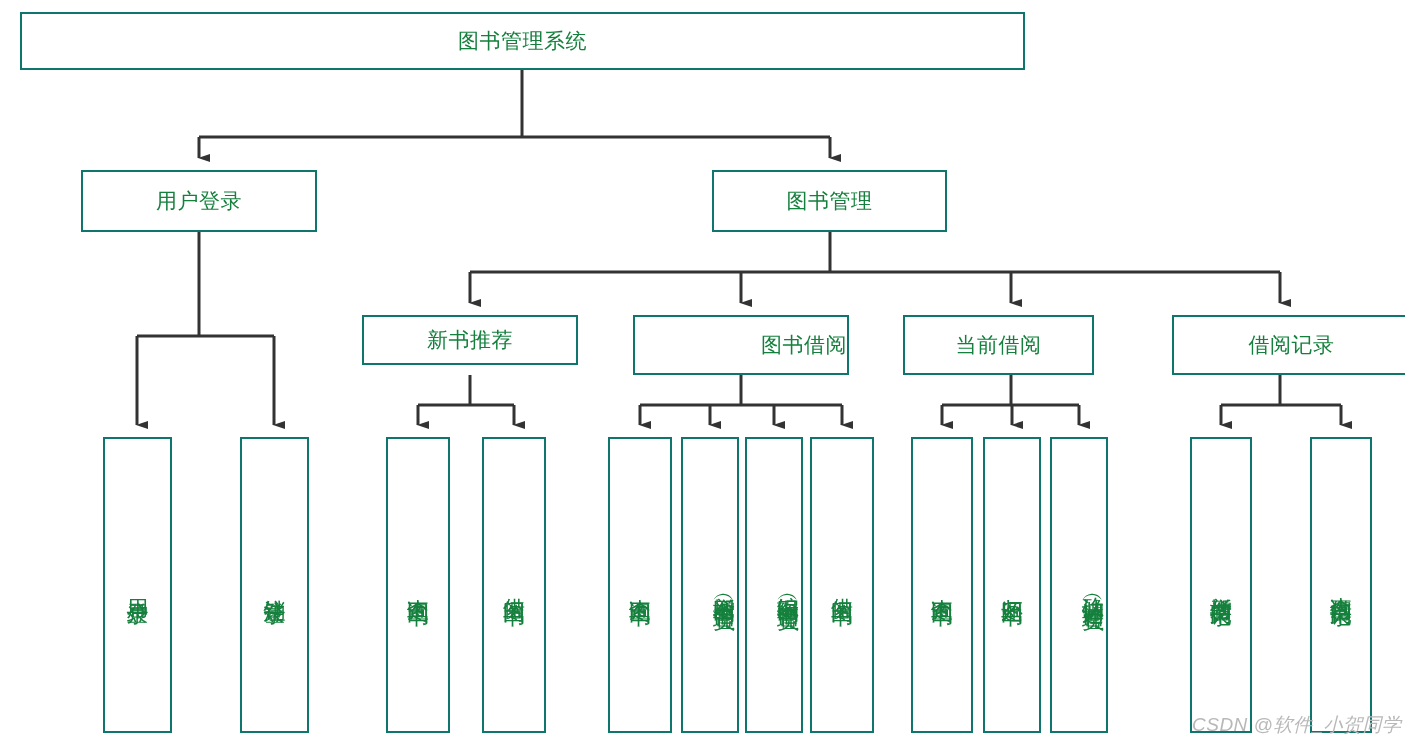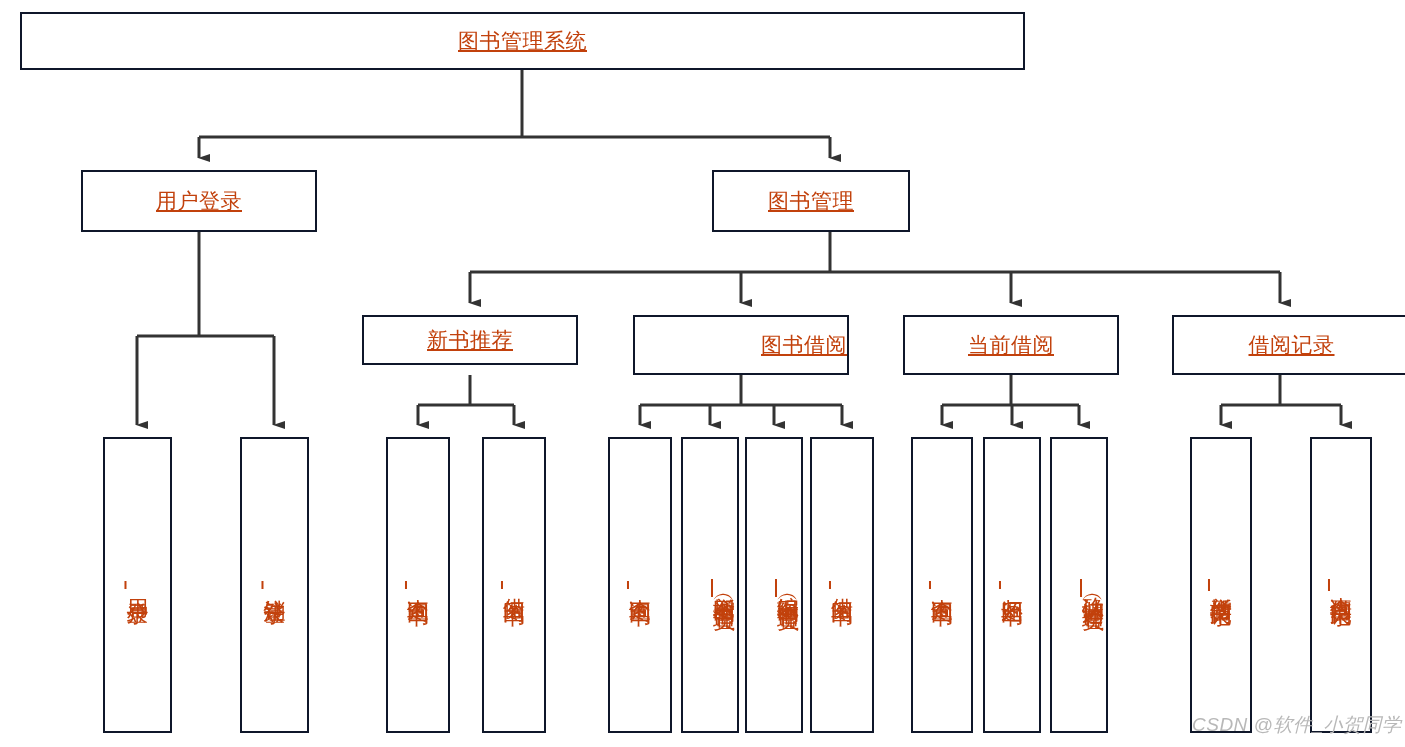--- a/index.html
+++ b/index.html
@@ -21,28 +21,27 @@
     position: absolute;
     left: 0;
     top: 0;
     width: 1405px;
     height: 747px;
     pointer-events: none;
   }
   .node {
     position: absolute;
     box-sizing: border-box;
-    border: 2px solid #0f172a;
+    border: 2px solid #0f766e;
     background: #ffffff;
     display: flex;
     align-items: center;
     justify-content: center;
-    color: #c2410c;
+    color: #15803d;
     line-height: 1.18;
-    text-decoration: underline;
   }
   .node.horiz {
     font-size: 21px;
     letter-spacing: 0.5px;
   }
   .node.vert {
     writing-mode: vertical-rl;
     text-orientation: upright;
     font-size: 22px;
     letter-spacing: 2px;
@@ -123,31 +122,31 @@
     </g>
   </svg>
 
   <div class="node horiz" style="left:20px; top:12px; width:1005px; height:58px;">
     <span>图书管理系统</span>
   </div>
 
   <div class="node horiz" style="left:81px; top:170px; width:236px; height:62px;">
     <span>用户登录</span>
   </div>
-  <div class="node horiz" style="left:712px; top:170px; width:198px; height:62px;text-align:center;">
+  <div class="node horiz" style="left:712px; top:170px; width:235px; height:62px;text-align:center;">
     <span>图书管理</span>
   </div>
 
   <div class="node horiz" style="left:362px; top:315px; width:216px; height:50px;">
     <span>新书推荐</span>
   </div>
   <div class="node horiz" style="left:633px; top:315px; width:216px; height:60px;justify-content:flex-end;">
     <span>图书借阅</span>
   </div>
-  <div class="node horiz" style="left:903px; top:315px; width:216px; height:60px;">
+  <div class="node horiz" style="left:903px; top:315px; width:191px; height:60px;">
     <span>当前借阅</span>
   </div>
   <div class="node horiz" style="left:1172px; top:315px; width:239px; height:60px;">
     <span>借阅记录</span>
   </div>
 
   <div class="node vert anchor-mid" style="left:103px; top:437px; width:69px; height:296px;">
     <span class="vlabel">用户登录</span>
   </div>
   <div class="node vert anchor-mid" style="left:240px; top:437px; width:69px; height:296px;">

